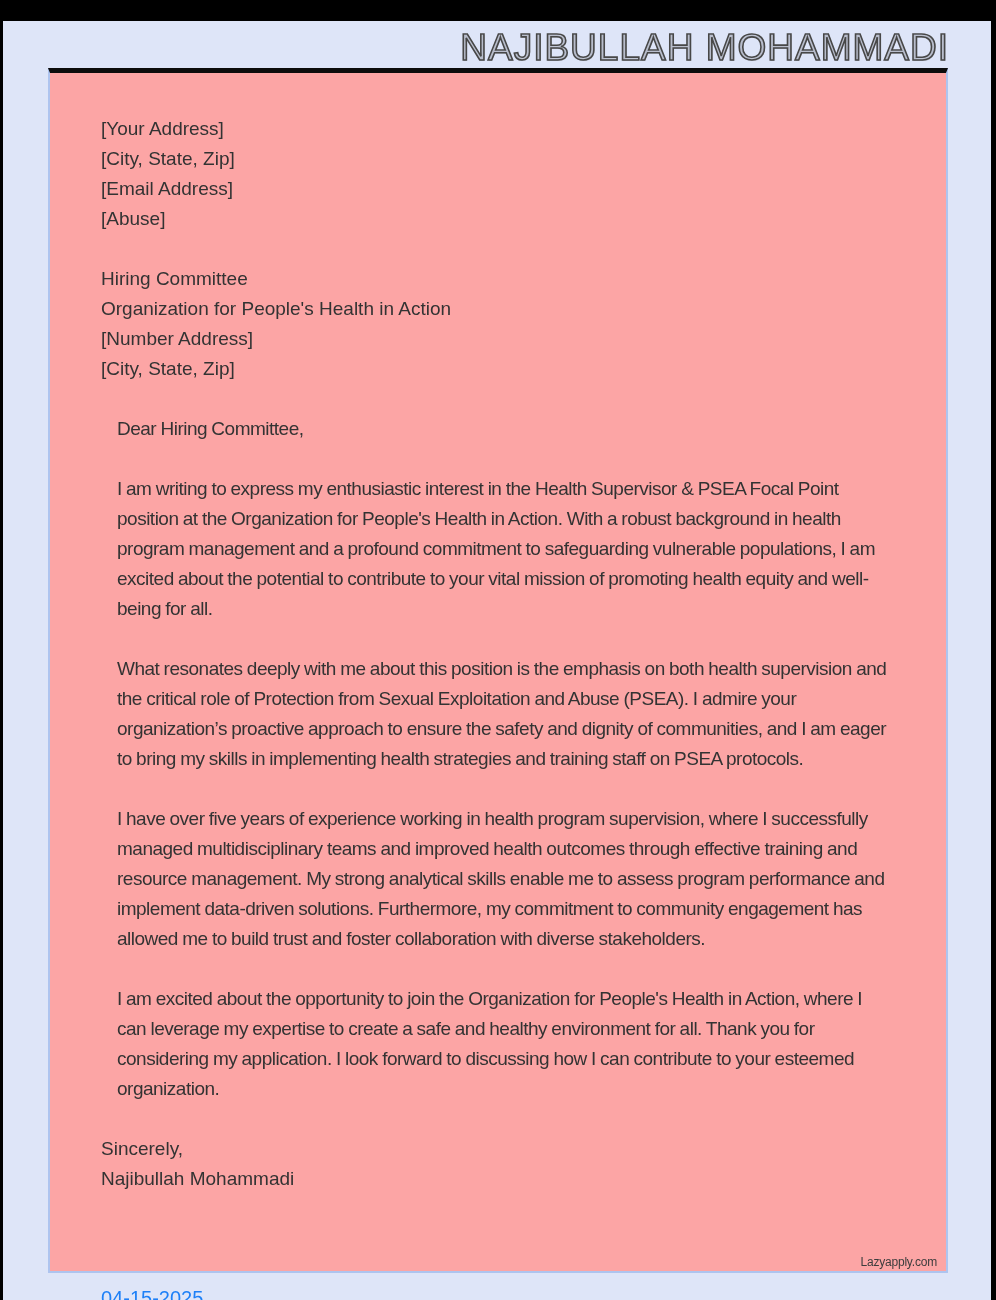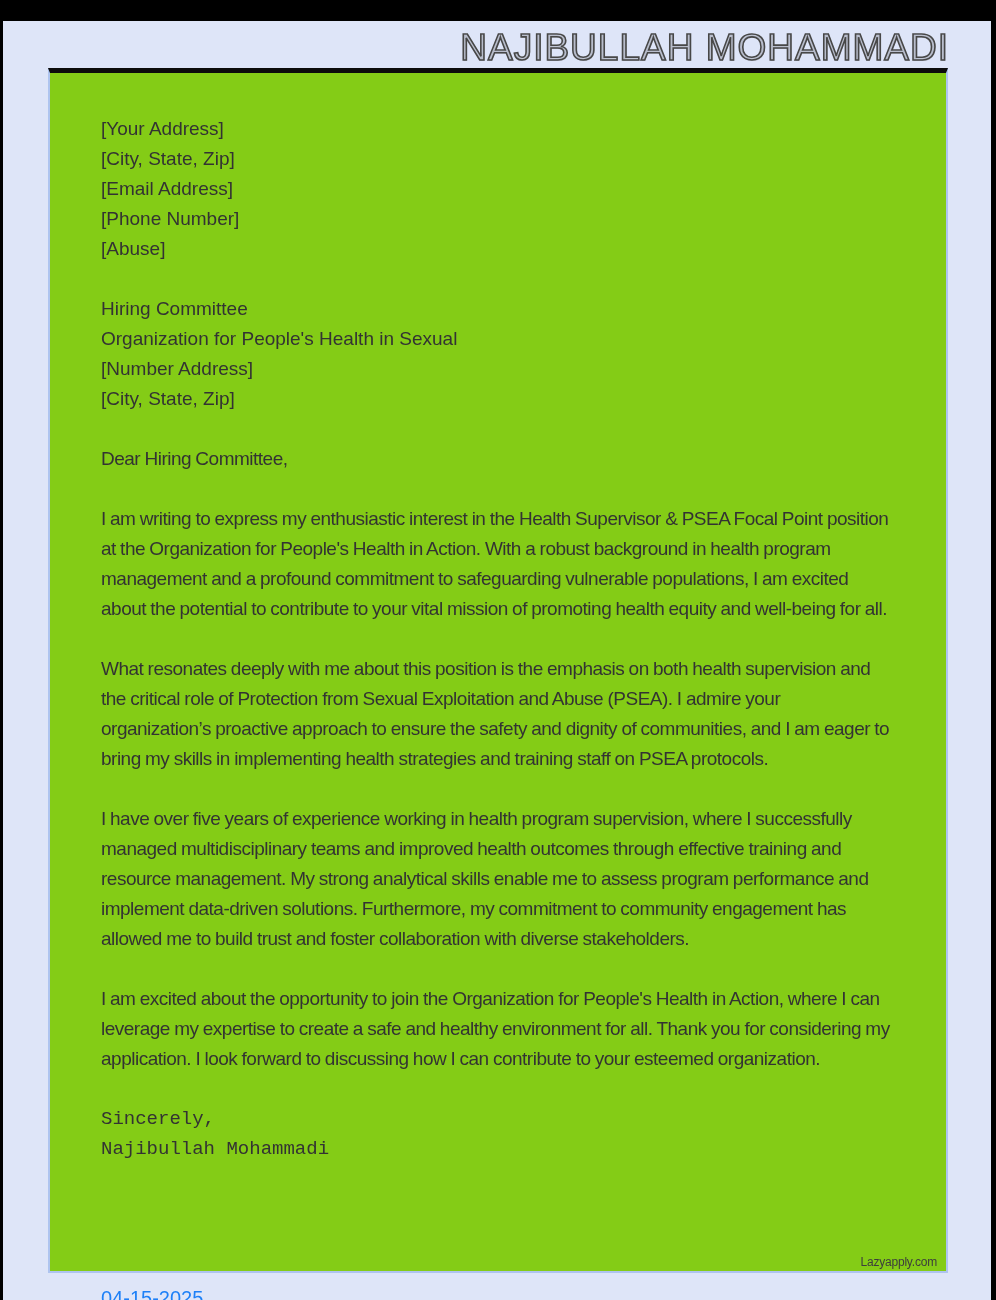--- a/index.html
+++ b/index.html
@@ -31,39 +31,40 @@
     letter-spacing: 1px;
     color: transparent;
     -webkit-text-stroke: 1.6px #474747;
     text-shadow: 0.5px 0.5px 0 rgba(70,70,70,0.25);
     white-space: nowrap;
   }
   .doc {
     margin-left: 45px;
     width: 900px;
     height: 1205px;
-    background: #84cc16;
+    background: #fca5a5;
     border-top: 5px solid #0c0c0c;
     border-left: 2px solid #aec4ef;
     border-right: 2px solid #aec4ef;
     border-bottom: 2px solid #aec4ef;
     position: relative;
     overflow: hidden;
   }
   .content {
     padding: 41px 54px 0 51px;
     font-size: 19px;
     line-height: 30px;
     color: #333333;
   }
   .block { margin-bottom: 30px; }
-  .block:last-child { margin-bottom: 4px; font-family: Liberation Mono, monospace; }
+  .block:last-child { margin-bottom: 4px; }
   .para, .salutation {
     letter-spacing: -0.5px;
     word-spacing: -0.5px;
+    margin-left: 16px;
   }
   .watermark {
     position: absolute;
     right: 9px;
     bottom: 0px;
     font-size: 12px;
     line-height: 18px;
     color: #3d3d3d;
     letter-spacing: -0.2px;
   }
@@ -87,27 +88,26 @@
     <div class="header-name">NAJIBULLAH MOHAMMADI</div>
   </div>
 
   <div class="doc">
     <div class="content">
 
       <div class="block">
         <div>[Your Address]</div>
         <div>[City, State, Zip]</div>
         <div>[Email Address]</div>
-        <div>[Phone Number]</div>
         <div>[Abuse]</div>
       </div>
 
       <div class="block">
         <div>Hiring Committee</div>
-        <div>Organization for People's Health in Sexual</div>
+        <div>Organization for People's Health in Action</div>
         <div>[Number Address]</div>
         <div>[City, State, Zip]</div>
       </div>
 
       <div class="block salutation">Dear Hiring Committee,</div>
 
       <div class="block para">I am writing to express my enthusiastic interest in the Health Supervisor &amp; PSEA Focal Point position at the Organization for People's Health in Action. With a robust background in health program management and a profound commitment to safeguarding vulnerable populations, I am excited about the potential to contribute to your vital mission of promoting health equity and well-being for all.</div>
       <div class="block para">What resonates deeply with me about this position is the emphasis on both health supervision and the critical role of Protection from Sexual Exploitation and Abuse (PSEA). I admire your organization’s proactive approach to ensure the safety and dignity of communities, and I am eager to bring my skills in implementing health strategies and training staff on PSEA protocols.</div>
       <div class="block para">I have over five years of experience working in health program supervision, where I successfully managed multidisciplinary teams and improved health outcomes through effective training and resource management. My strong analytical skills enable me to assess program performance and implement data-driven solutions. Furthermore, my commitment to community engagement has allowed me to build trust and foster collaboration with diverse stakeholders.</div>
       <div class="block para">I am excited about the opportunity to join the Organization for People's Health in Action, where I can leverage my expertise to create a safe and healthy environment for all. Thank you for considering my application. I look forward to discussing how I can contribute to your esteemed organization.</div>

